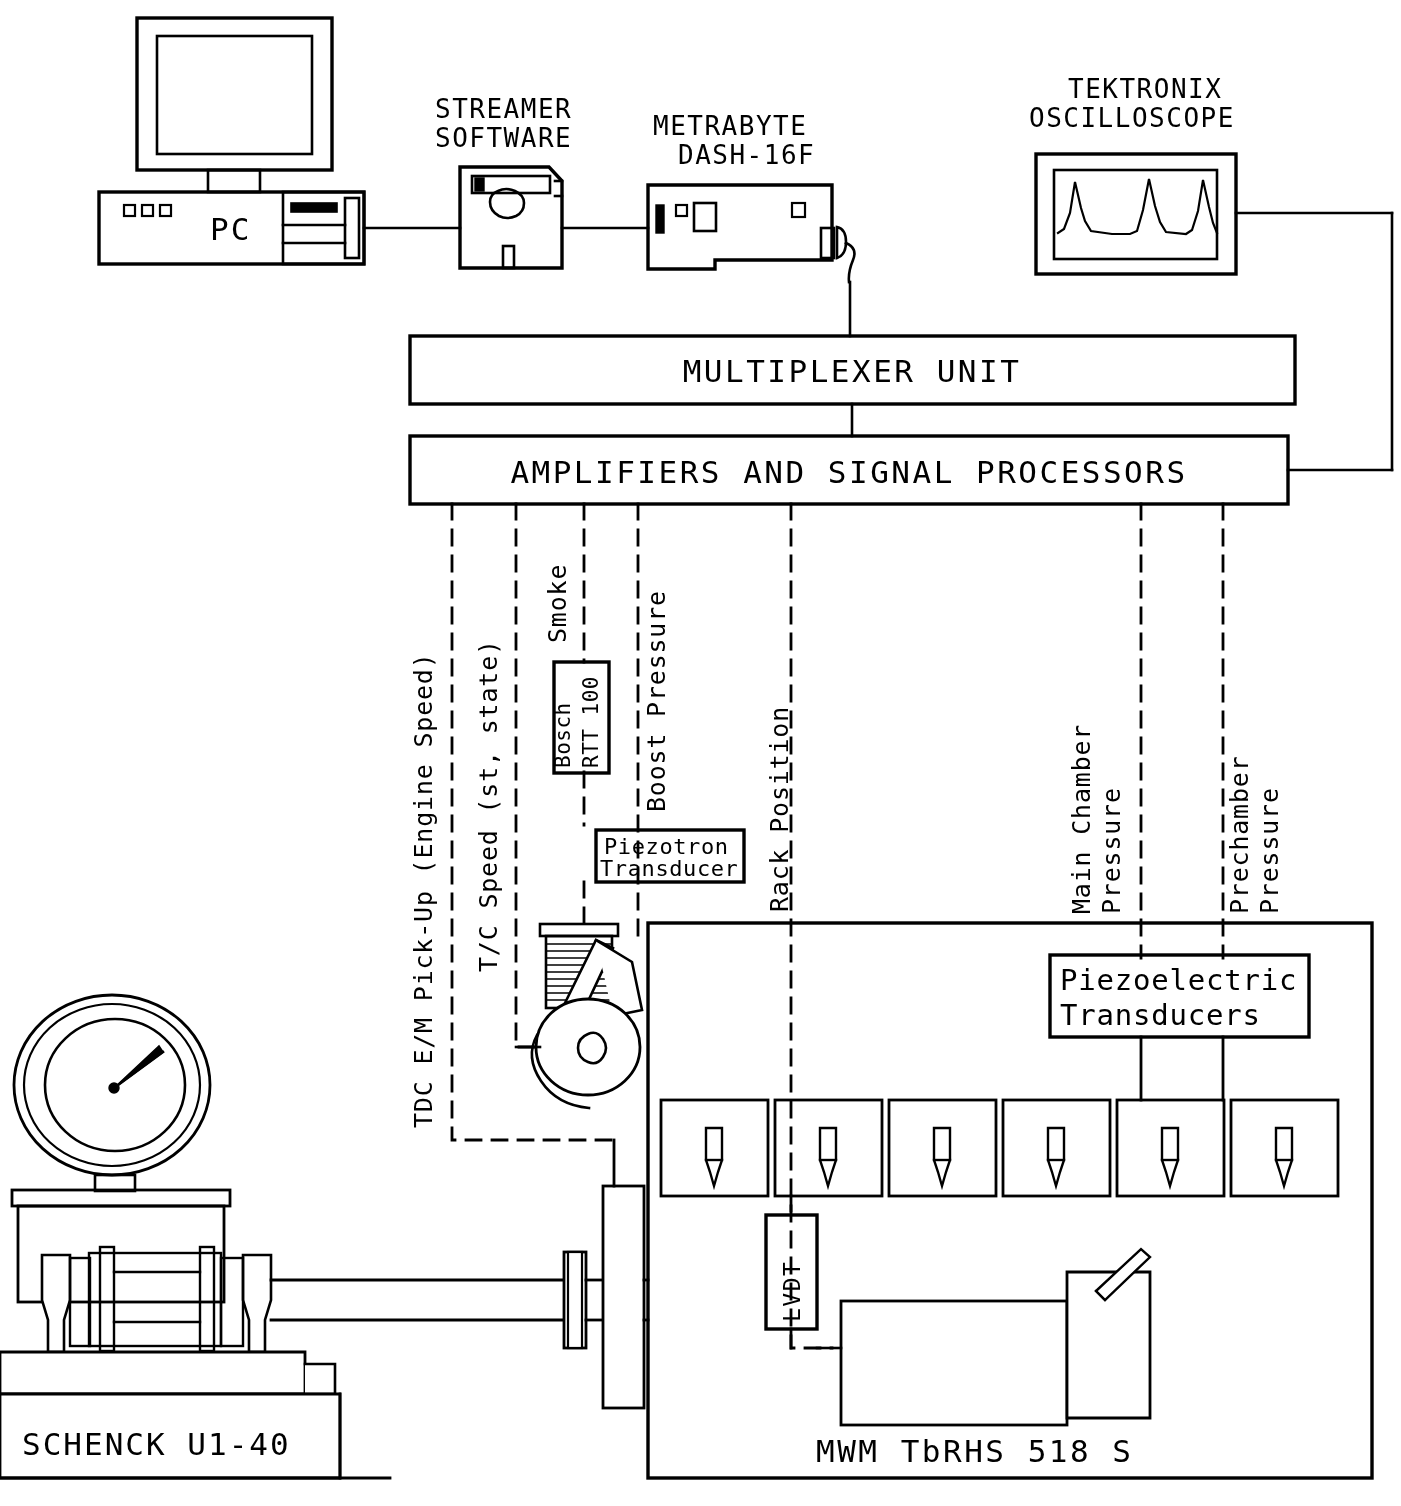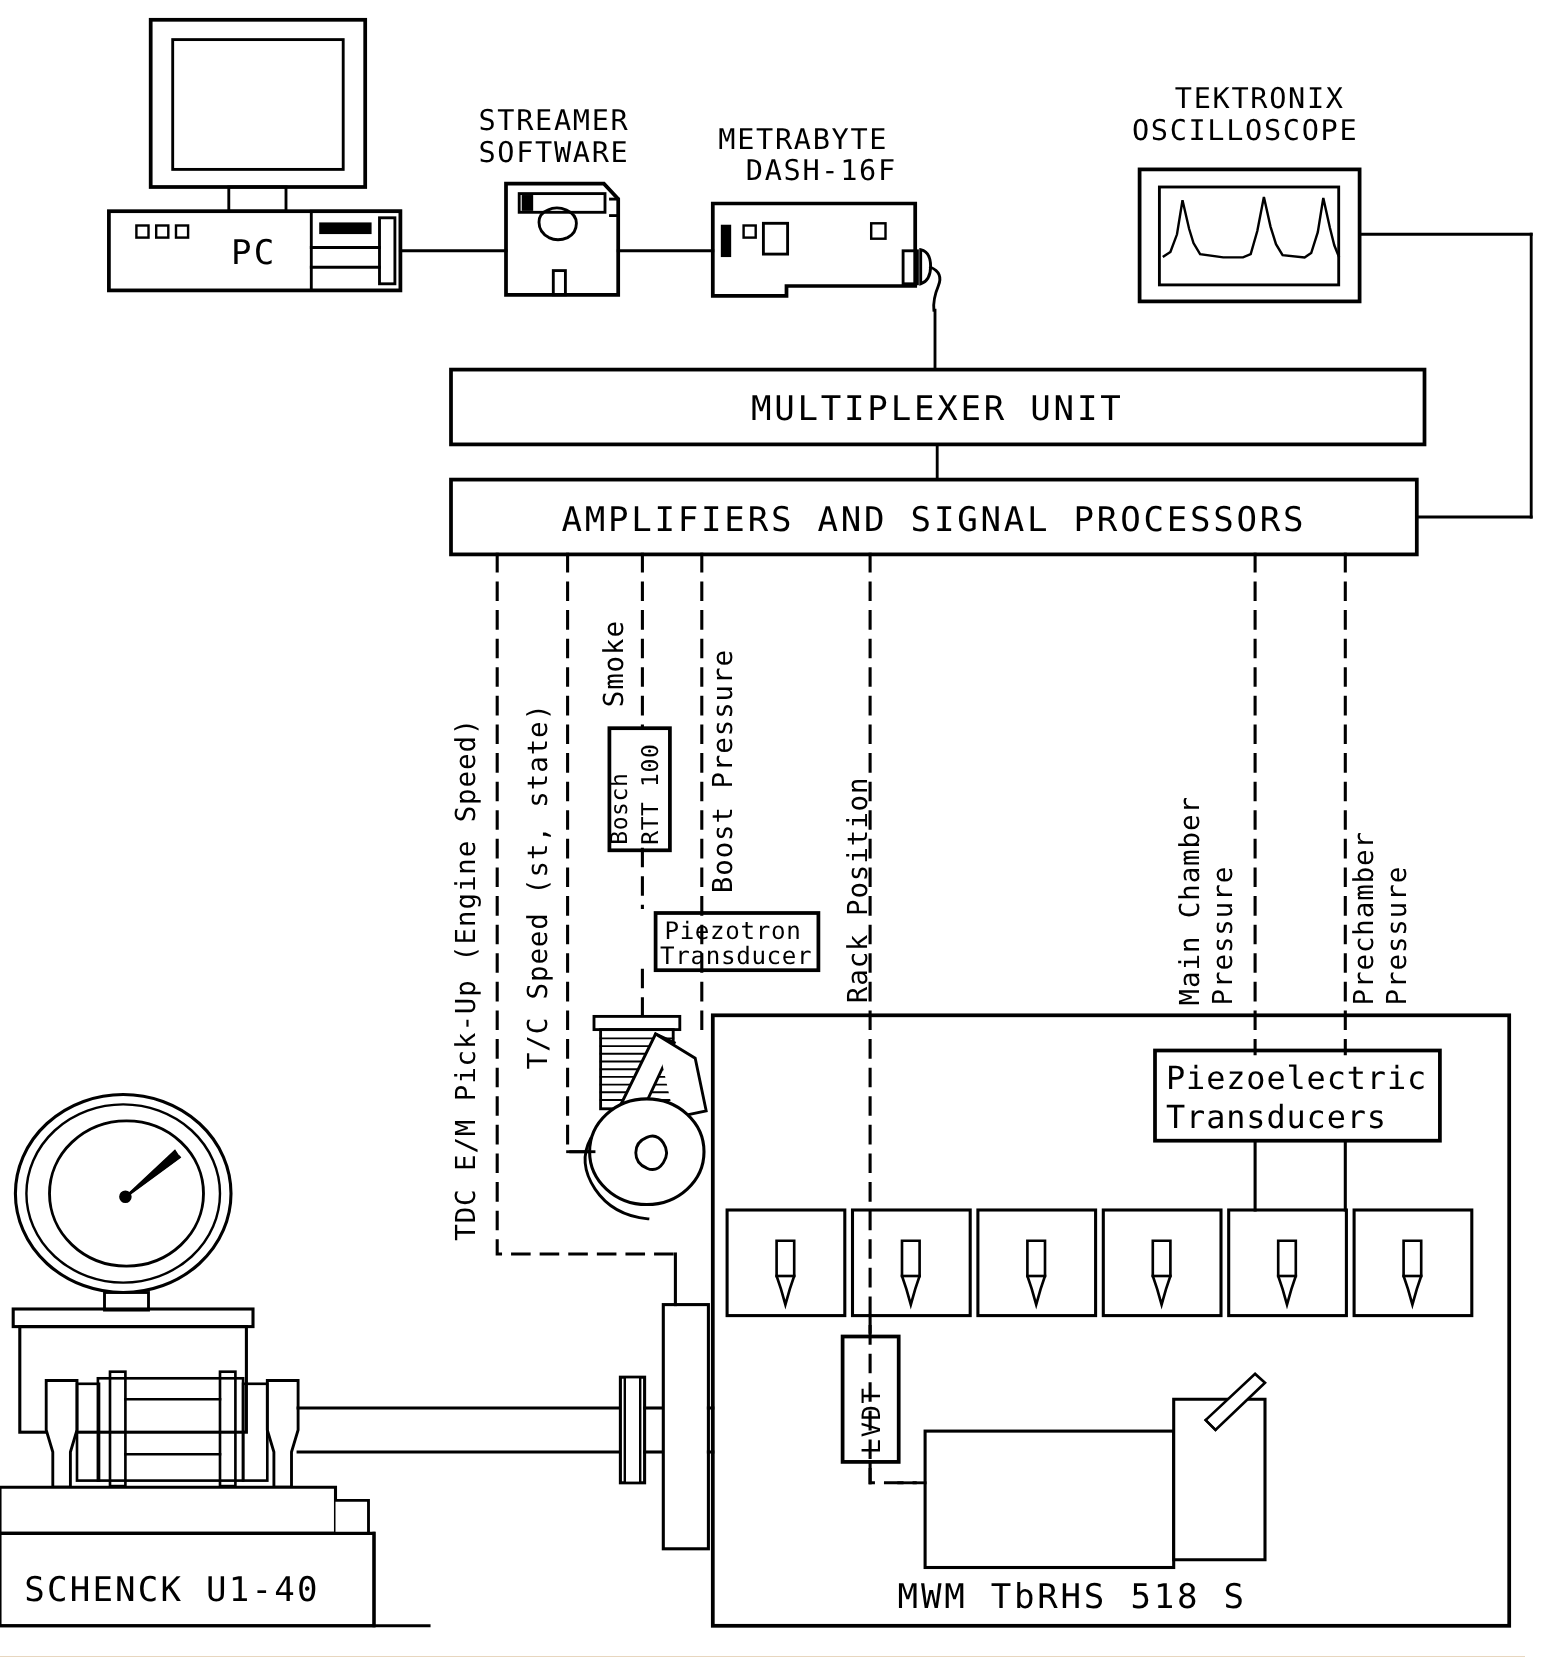--- a/index.html
+++ b/index.html
@@ -1,17 +1,17 @@
 <!DOCTYPE html>
 <html><head>
 <meta charset="utf-8">
 <style>
   html,body{margin:0;padding:0;background:#ffffff;}
   body{font-family:"DejaVu Sans Mono",monospace;}
-  #root{position:relative;width:1401px;height:1506px;background:#a16207;overflow:hidden;text-decoration:underline;}
+  #root{position:relative;width:1401px;height:1506px;background:#fca5a5;overflow:hidden;text-decoration:underline;}
   svg{display:block;}
   .lbl{font-family:"DejaVu Sans Mono",monospace;fill:#000;}
 </style>
 </head>
 <body>
 
 <div id="root">
 <svg width="1401" height="1506" viewBox="0 0 1401 1506" xmlns="http://www.w3.org/2000/svg">
   <rect x="0" y="0" width="1401" height="1506" fill="#ffffff"></rect>
 

